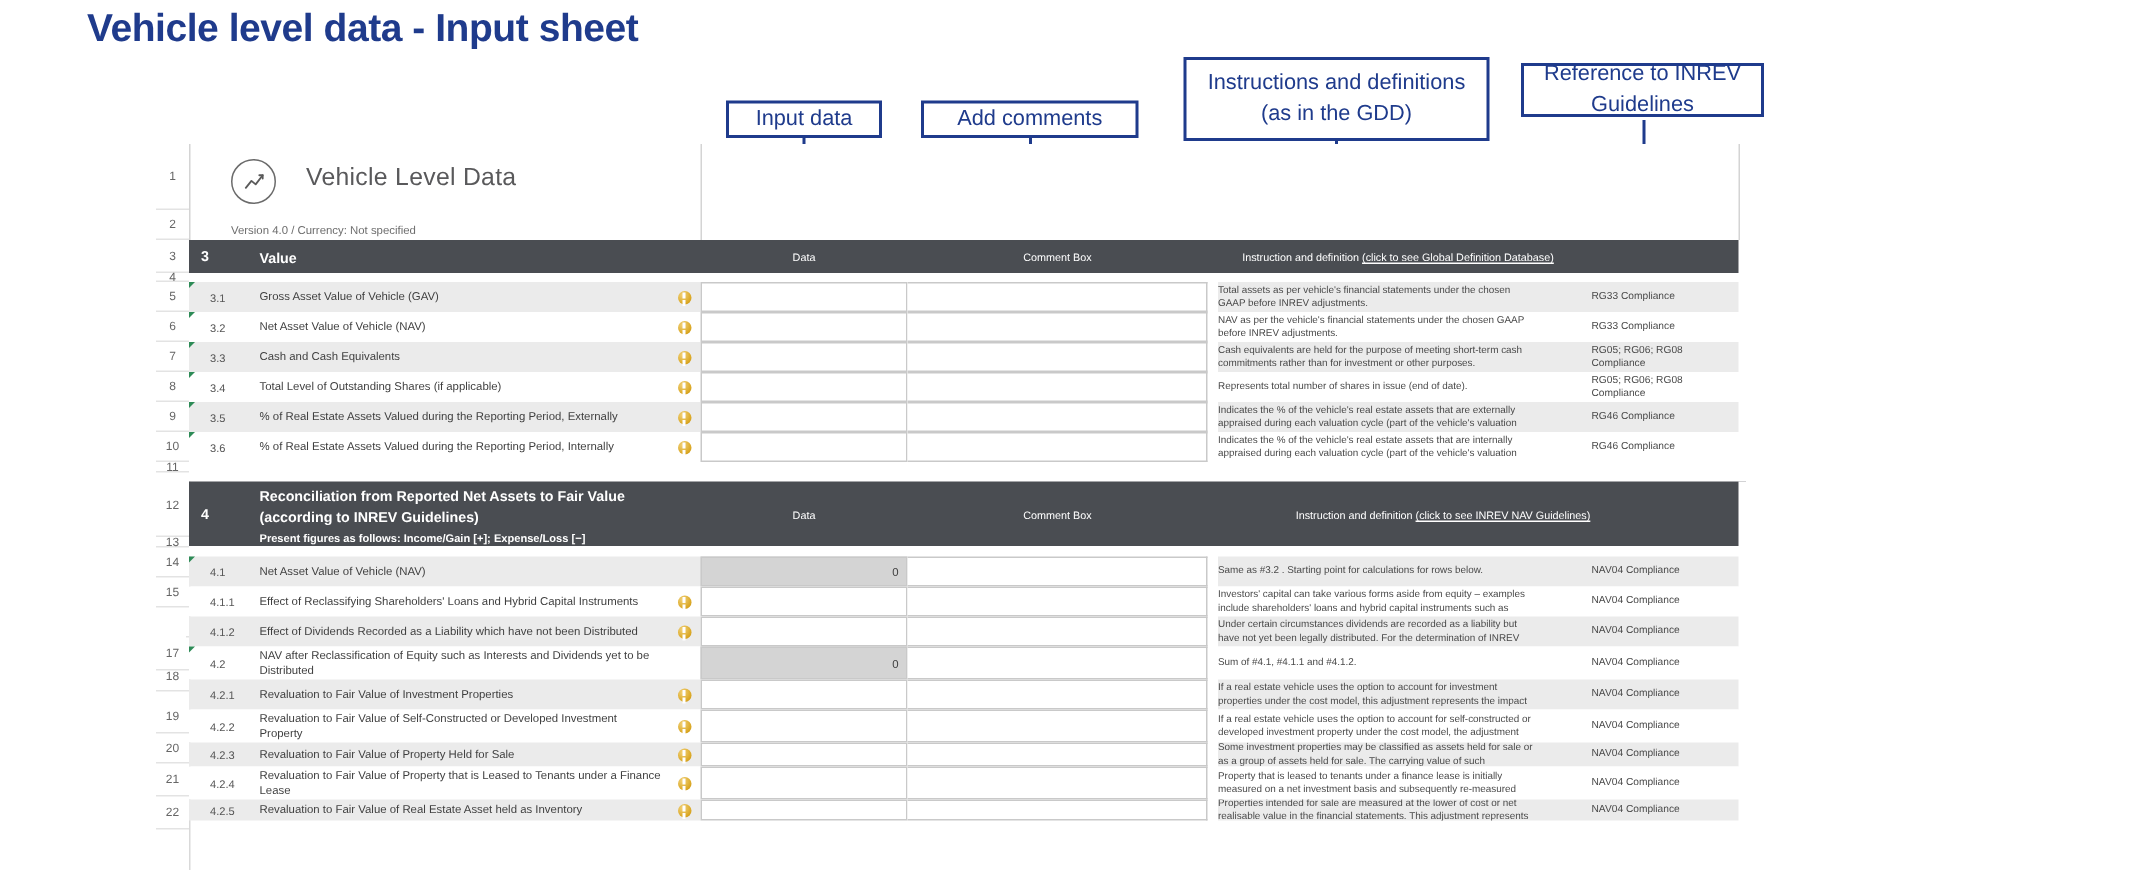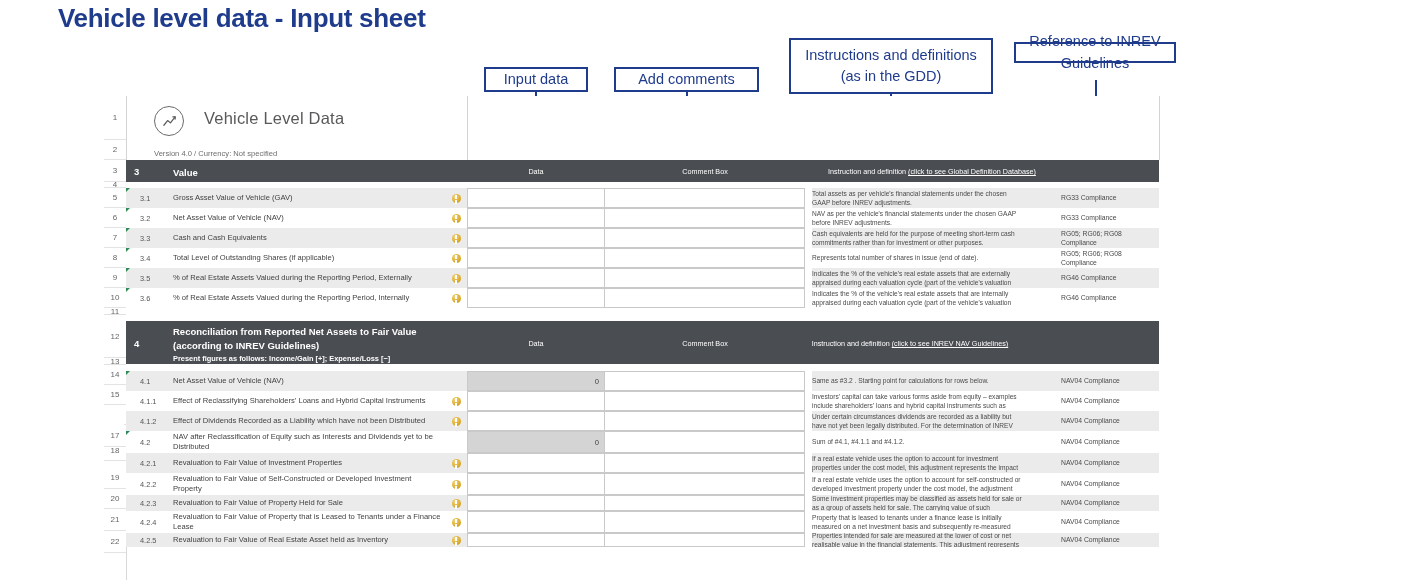--- a/index.html
+++ b/index.html
@@ -61,21 +61,21 @@
     border-right: 5px solid transparent;
     border-top: 10px solid #1F3B8C;
   }
 
   #callout-input-data       { left: 484px; top: 67px;  width: 104px; height: 25px; }
   #arrow-input-data         { left: 535px; top: 92px;  height: 58px; }
   #callout-add-comments     { left: 614px; top: 67px;  width: 145px; height: 25px; }
   #arrow-add-comments       { left: 686px; top: 92px;  height: 58px; }
   #callout-instructions     { left: 789px; top: 38px;  width: 204px; height: 56px; }
   #arrow-instructions       { left: 890px; top: 94px;  height: 56px; }
-  #callout-reference        { left: 1014px; top: 42px; width: 162px; height: 21px; }
+  #callout-reference        { left: 1014px; top: 42px; width: 162px; height: 36px; }
   #arrow-reference          { left: 1095px; top: 80px; height: 70px; }
 
   
   #spreadsheet {
     position: absolute;
     left: 104px;
     top: 96px;
     width: 1060px;
     height: 484px;
     overflow: hidden;
@@ -509,21 +509,21 @@
     <div class="spacer-row" style="height:13px;"></div>
 
     <div class="section-bar" style="height:43px;">
       <div class="sb-num" style="top:17px;">4</div>
       <div class="sb-title" style="top:4px; width:290px;">
         <span>Reconciliation from Reported Net Assets to Fair Value (according to INREV Guidelines)</span>
         <span class="sb-sub">Present figures as follows: Income/Gain [+]; Expense/Loss [−]</span>
       </div>
       <div class="sb-col" style="left:341px; width:138px; top:18px;">Data</div>
       <div class="sb-col" style="left:479px; width:200px; top:18px;">Comment Box</div>
-      <div class="sb-col" style="left:664px; width:240px; top:18px;">
+      <div class="sb-col" style="left:716px; width:240px; top:18px;">
         <span>Instruction and definition </span><span class="sb-link">(click to see INREV NAV Guidelines)</span>
       </div>
       <div class="sb-gap" style="left:1033px; top:0; width:6px; height:43px;"></div>
 
     </div>
 
     <div class="spacer-row" style="height:7px;"></div>
 
     <div class="drow" style="height:20px;">
       <div class="bg-band stripe-b"></div>

